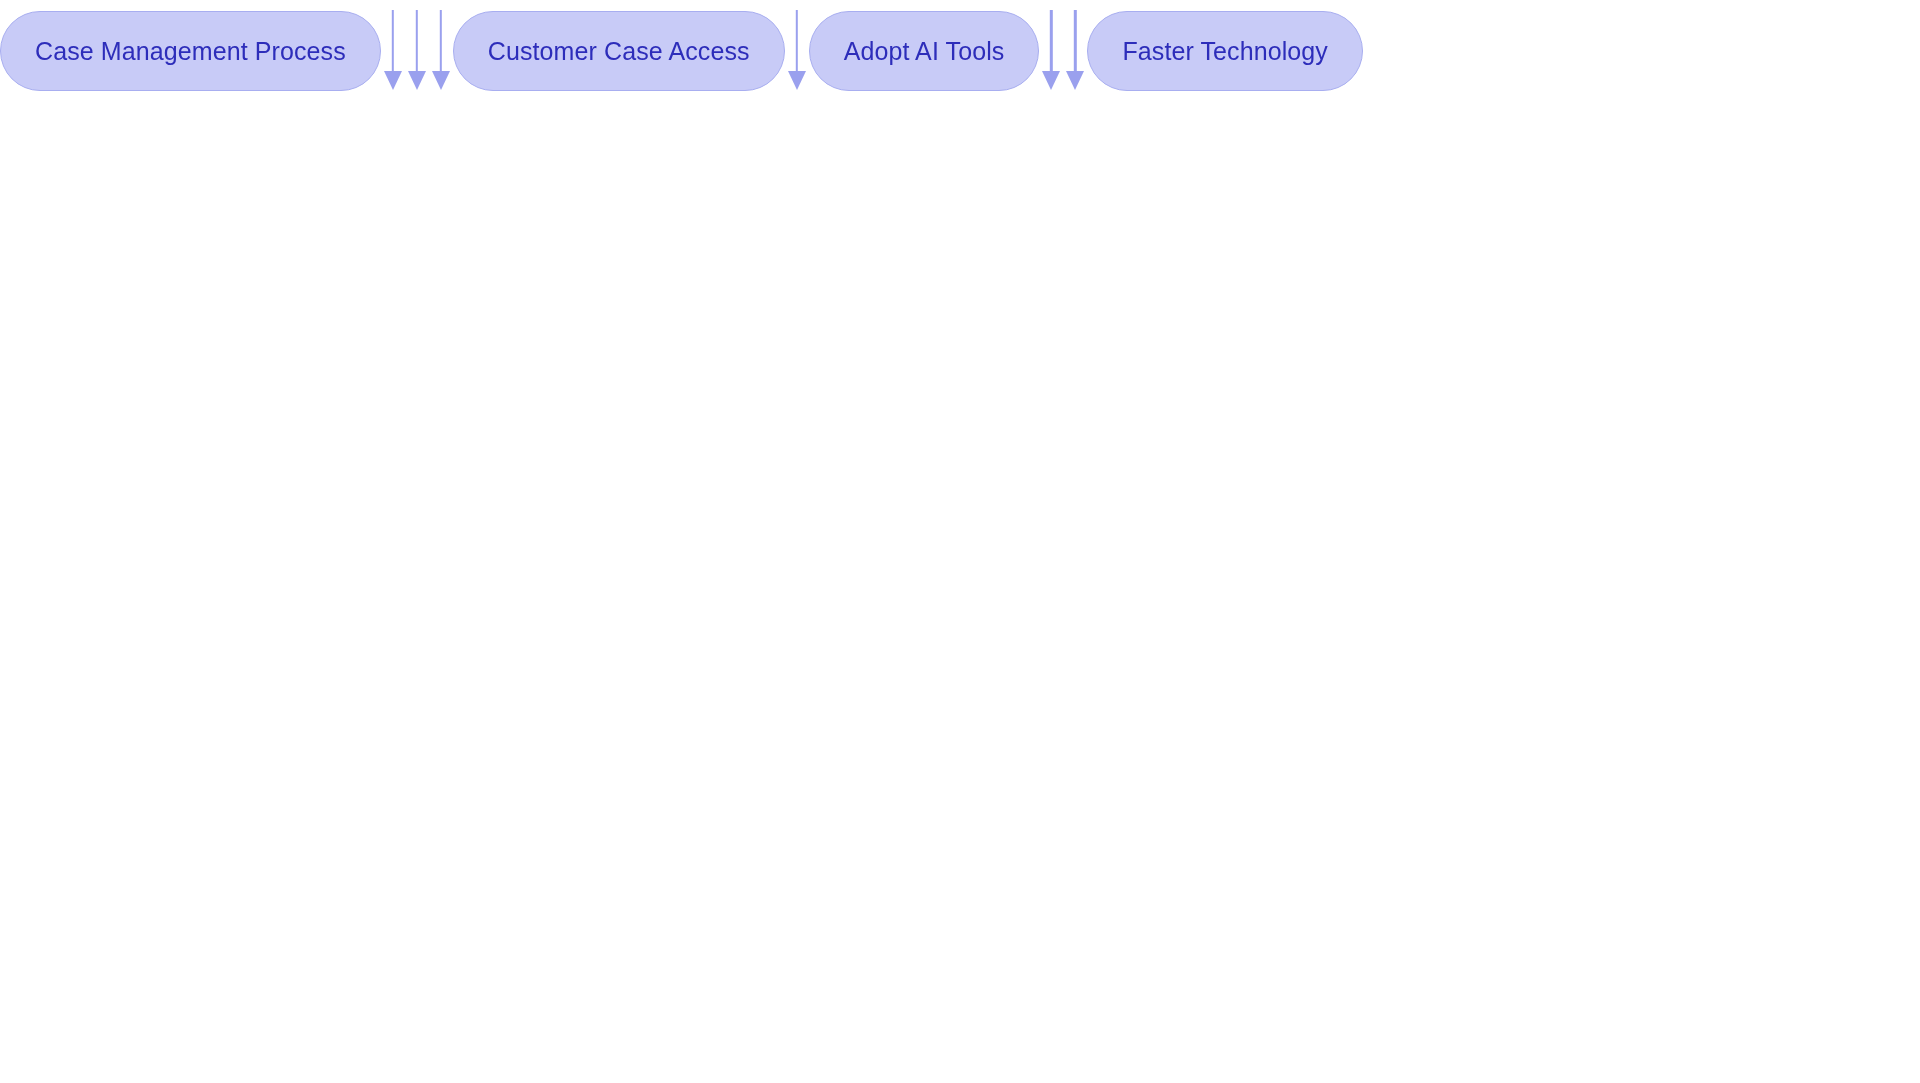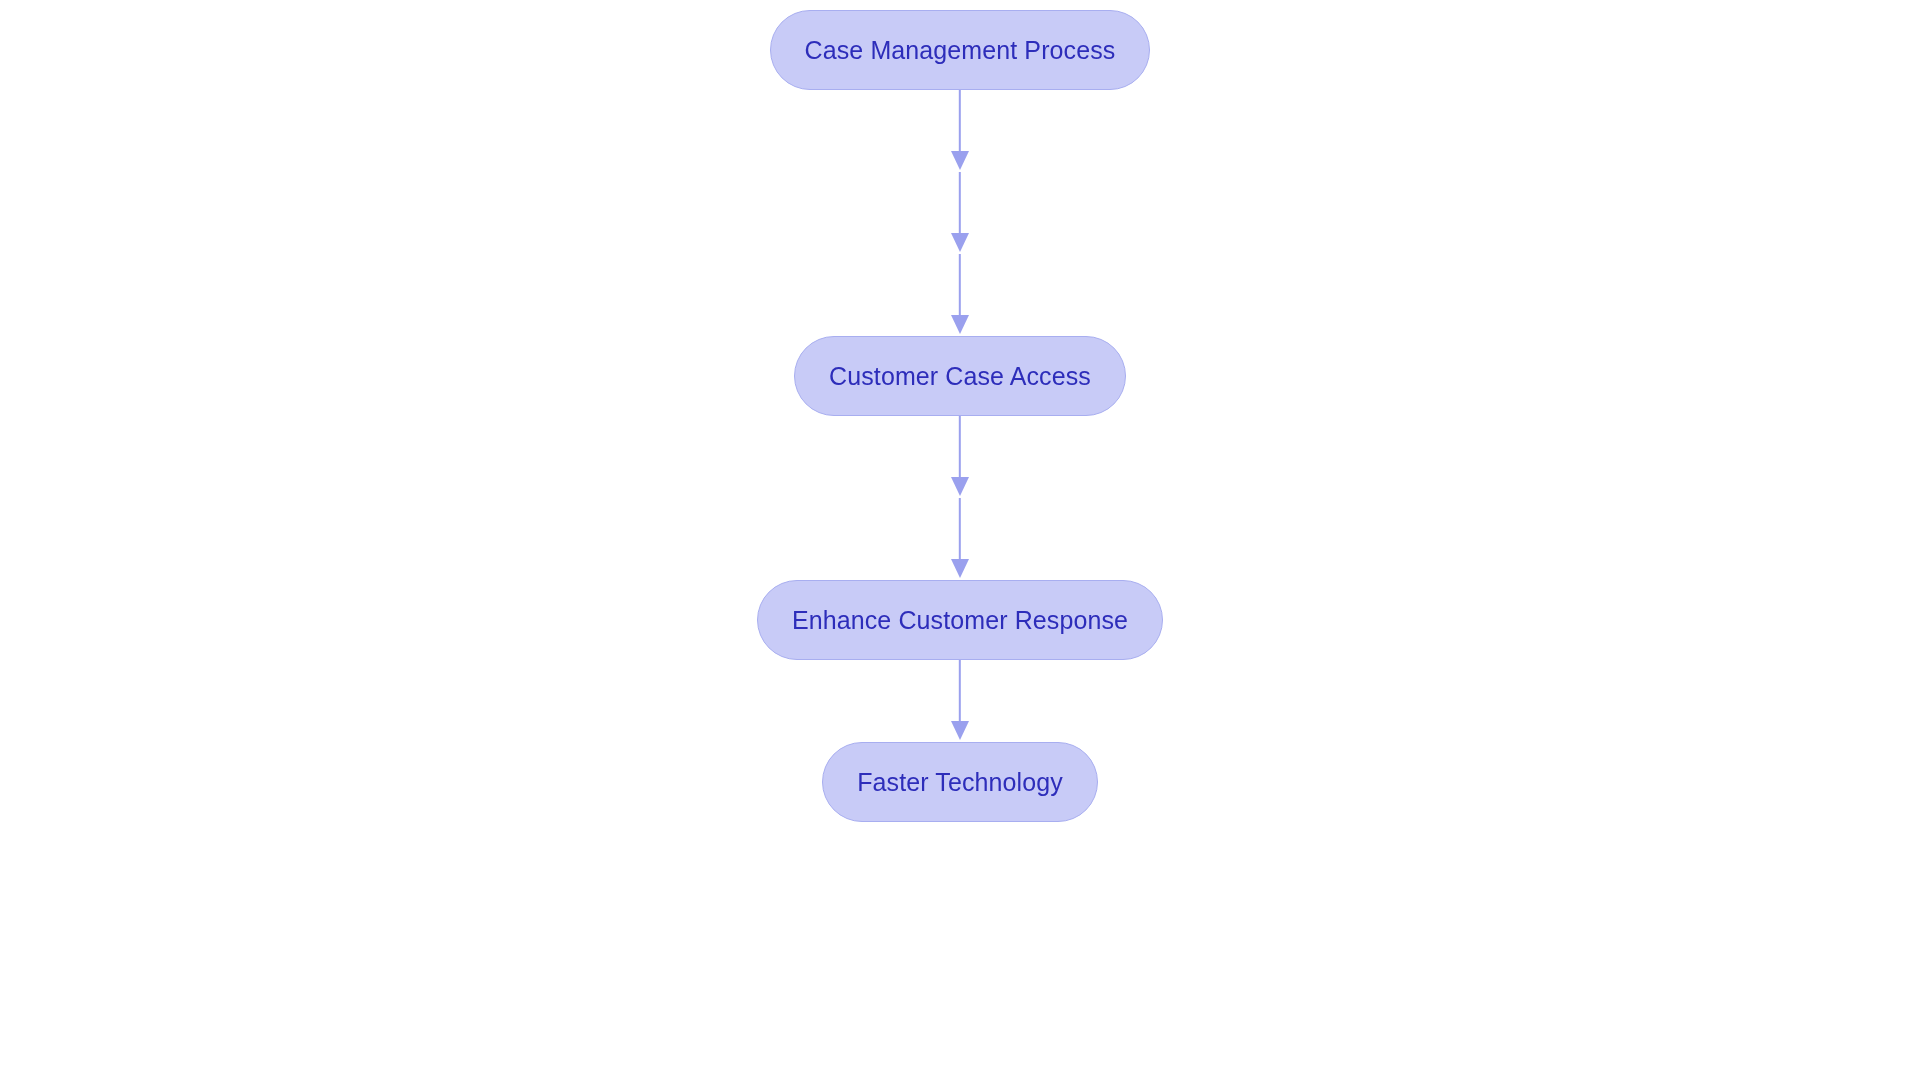--- a/index.html
+++ b/index.html
@@ -22,21 +22,21 @@
     background: #ffffff;
   }
 
   
   .flow-stack {
     position: absolute;
     left: 0;
     top: 10px;
     width: 1920px;
     display: flex;
-    flex-direction: column;
+    flex-direction: row;
     align-items: center;
   }
 
   .flow-node {
     box-sizing: border-box;
     height: 80px;
     border-radius: 40px;
     background: #c8cbf7;
     border: 1.6px solid #a8aef0;
     display: flex;
@@ -112,29 +112,29 @@
 
     <div class="flow-node">
       <span class="flow-node-label">Customer Case Access</span>
     </div>
 
     <div class="flow-connector">
       <div class="stem"></div>
       <div class="head"></div>
     </div>
 
+    <div class="flow-node">
+      <span class="flow-node-label">Adopt AI Tools</span>
+    </div>
 
     <div class="flow-connector">
       <div class="stem"></div>
       <div class="head"></div>
     </div>
 
-    <div class="flow-node">
-      <span class="flow-node-label">Enhance Customer Response</span>
-    </div>
 
     <div class="flow-connector">
       <div class="stem"></div>
       <div class="head"></div>
     </div>
 
     <div class="flow-node">
       <span class="flow-node-label">Faster Technology</span>
     </div>
 

